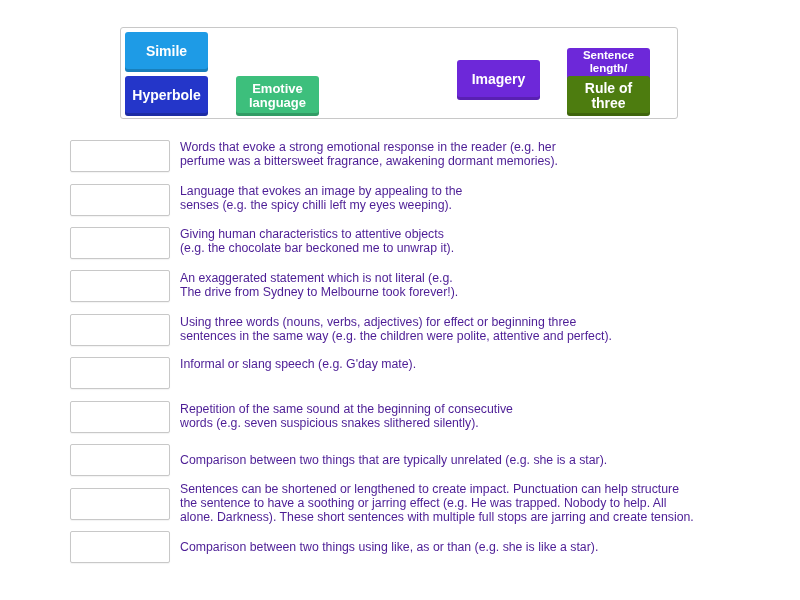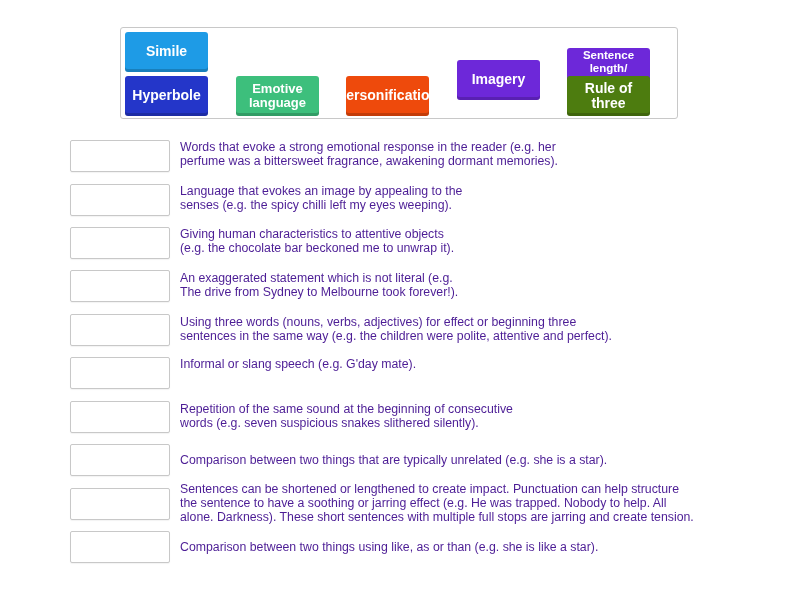--- a/index.html
+++ b/index.html
@@ -32,21 +32,20 @@
   }
 </style>
 </head>
 <body>
 
 <div class="tile-bank">
   <div class="tile" style="left:4px;top:4px;background:#1e9be6">Simile</div>
   <div class="tile small" style="left:446px;top:20px;background:#6d28d9">Sentence length/ structure</div>
   <div class="tile" style="left:4px;top:48px;background:#2436c9">Hyperbole</div>
   <div class="tile med" style="left:115px;top:48px;background:#3dbf7c">Emotive language</div>
-  <div class="tile" style="left:225px;top:48px;background:#ee4a0c">Personification</div>
   <div class="tile" style="left:336px;top:32px;background:#6d28d9">Imagery</div>
   <div class="tile" style="left:446px;top:48px;background:#4d7c0f">Rule of three</div>
 </div>
 
 <div class="row-box" style="top:140px"></div>
 <div class="row-text" style="top:140px">Words that evoke a strong emotional response in the reader (e.g. her
 perfume was a bittersweet fragrance, awakening dormant memories).</div>
 
 <div class="row-box" style="top:184px"></div>
 <div class="row-text" style="top:184px">Language that evokes an image by appealing to the

